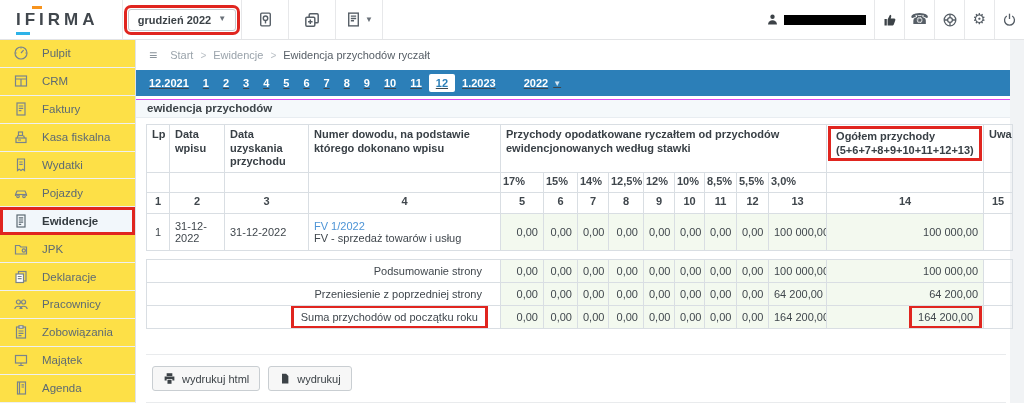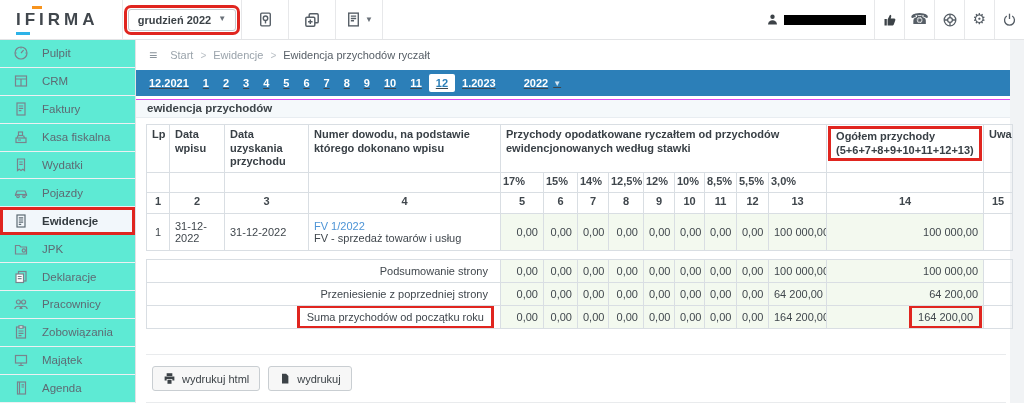--- a/index.html
+++ b/index.html
@@ -20,21 +20,21 @@
   .icon-cell { width:46px; display:flex; align-items:center; justify-content:center; gap:3px; cursor:pointer; }
   .topbar svg { display:block; }
   .tspacer { flex:1; }
   .user-cell { display:flex; align-items:center; gap:5px; padding:0 8px; }
   .redacted { width:82px; height:10px; background:#000; }
   .ricon-cell { width:30px; display:flex; align-items:center; justify-content:center; border-left:1px solid #e7e8ea; cursor:pointer; }
   .glyph { font-size:15px; color:#565e66; font-family:"DejaVu Sans",sans-serif; line-height:1; }
 
   
   .frame { flex:1; display:flex; min-height:0; }
-  .sidebar { width:136px; background:#5eead4; border-right:1px solid #e0e3e6; flex:0 0 136px; }
+  .sidebar { width:136px; background:#fde047; border-right:1px solid #e0e3e6; flex:0 0 136px; }
   .side-item { height:27.9px; display:flex; align-items:center; gap:13px; padding-left:13px; border-bottom:1px solid #eef0f2; color:#5d6a73; font-size:11.5px; cursor:pointer; }
   .side-item svg { flex:0 0 16px; }
   .side-item.selected { background:#f2f7fb; color:#343b40; font-weight:bold; outline:3px solid #e0251f; outline-offset:-3px; }
 
   .main { flex:1; margin-right:14px; background:#fff; display:flex; flex-direction:column; min-width:0; }
 
   .breadcrumb { height:42px; display:flex; align-items:center; gap:7px; padding:0 13px; font-size:11px; color:#9aa3ab; }
   .bc-burger { font-size:14px; color:#8a939b; margin-right:6px; cursor:pointer; }
   .bc-link { color:#9aa3ab; cursor:pointer; }
   .bc-sep { color:#b9bfc5; font-size:10px; }
@@ -54,21 +54,21 @@
   th { font-weight:bold; color:#383f45; line-height:1.25; }
   tr.hdr td, tr.hdr th { height:38px; }
   tr.rates td { height:20px; text-align:left; font-weight:bold; padding:2px; }
   tr.nums td { height:21px; text-align:center; font-weight:bold; padding:2px; }
   tr.entry td { height:37px; }
   td.num { text-align:right; background:#f3f9ef; vertical-align:middle; white-space:nowrap; }
   td.ctr { text-align:center; }
   td.mid { vertical-align:middle; }
   tr.spacer td { border-left:none; border-right:none; border-top:none; border-bottom:none; height:9px; padding:0; }
   tr.sum td { height:23px; vertical-align:middle; }
-  td.sum-label { text-align:right; padding-right:12px; white-space:nowrap; }
+  td.sum-label { text-align:right; padding-right:18px; white-space:nowrap; }
   a.doc-link { color:#4d94d6; text-decoration:none; cursor:pointer; }
   .red-frame { display:inline-block; border:3px solid #e0251f; padding:1px 5px; position:relative; }
   .red-frame.hdr-frame { margin:-2px 0 0 -4px; }
   .red-frame.lbl-frame { margin:-5px -6px -5px 0; padding:3px 7px; }
   .red-frame.val-frame { margin:-5px -4px; padding:3px 6px; min-width:72px; text-align:right; }
 
   
   .actions { margin:25px 4px 0 10px; border-top:1px solid #e9ebed; border-bottom:1px solid #e9ebed; padding:11px 6px; display:flex; gap:8px; }
   .btn { background:#f7f7f7; border:1px solid #c9ced2; border-radius:3px; padding:5px 10px; font-size:11px; color:#3c4247; display:flex; align-items:center; gap:6px; cursor:pointer; }
 </style>

